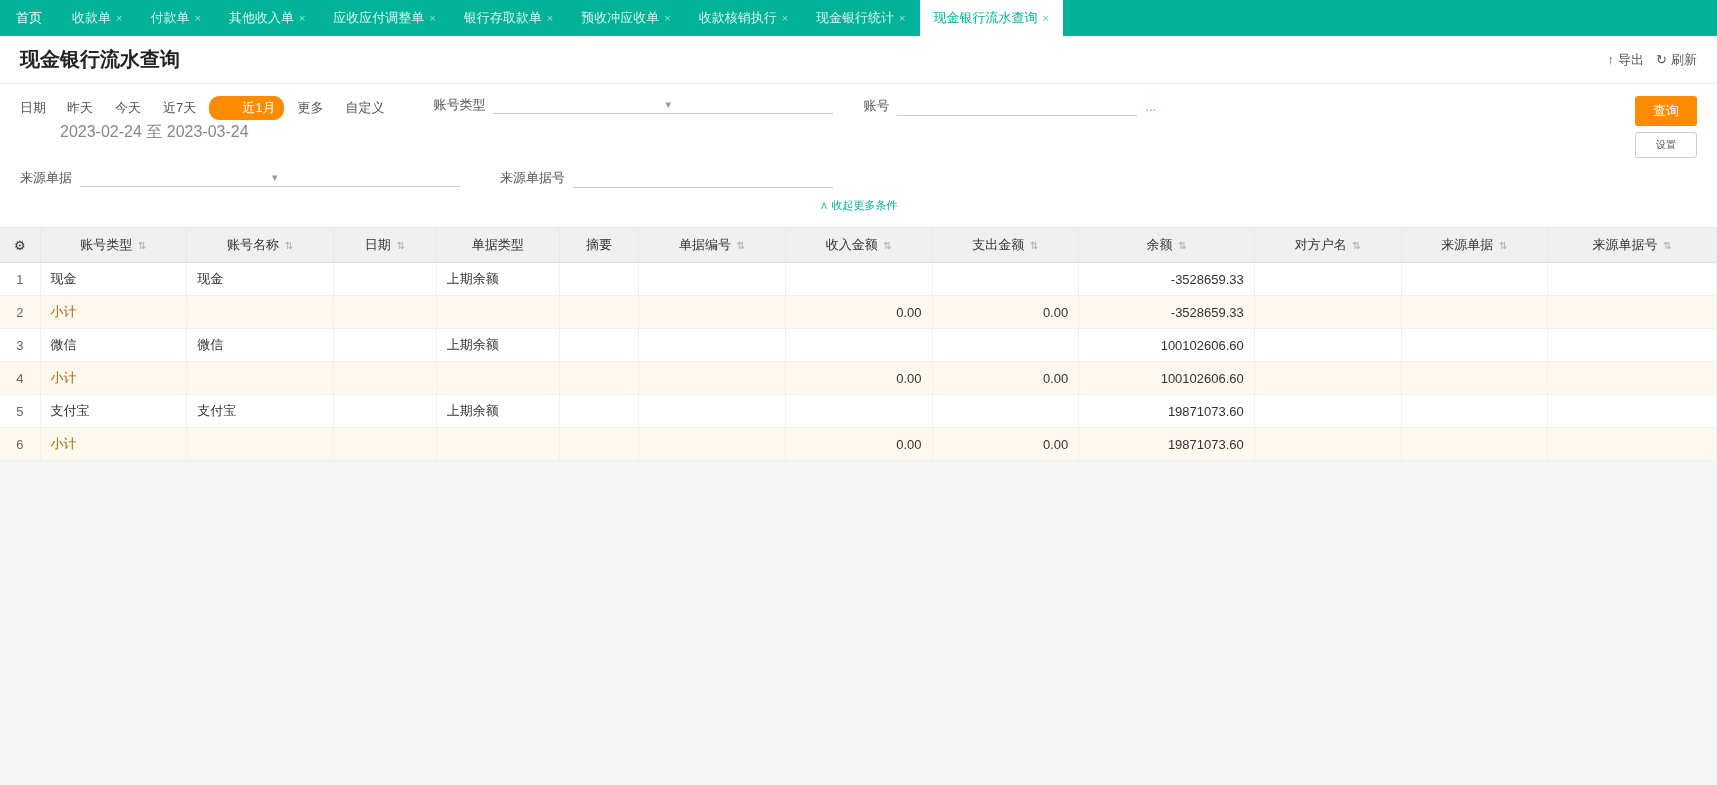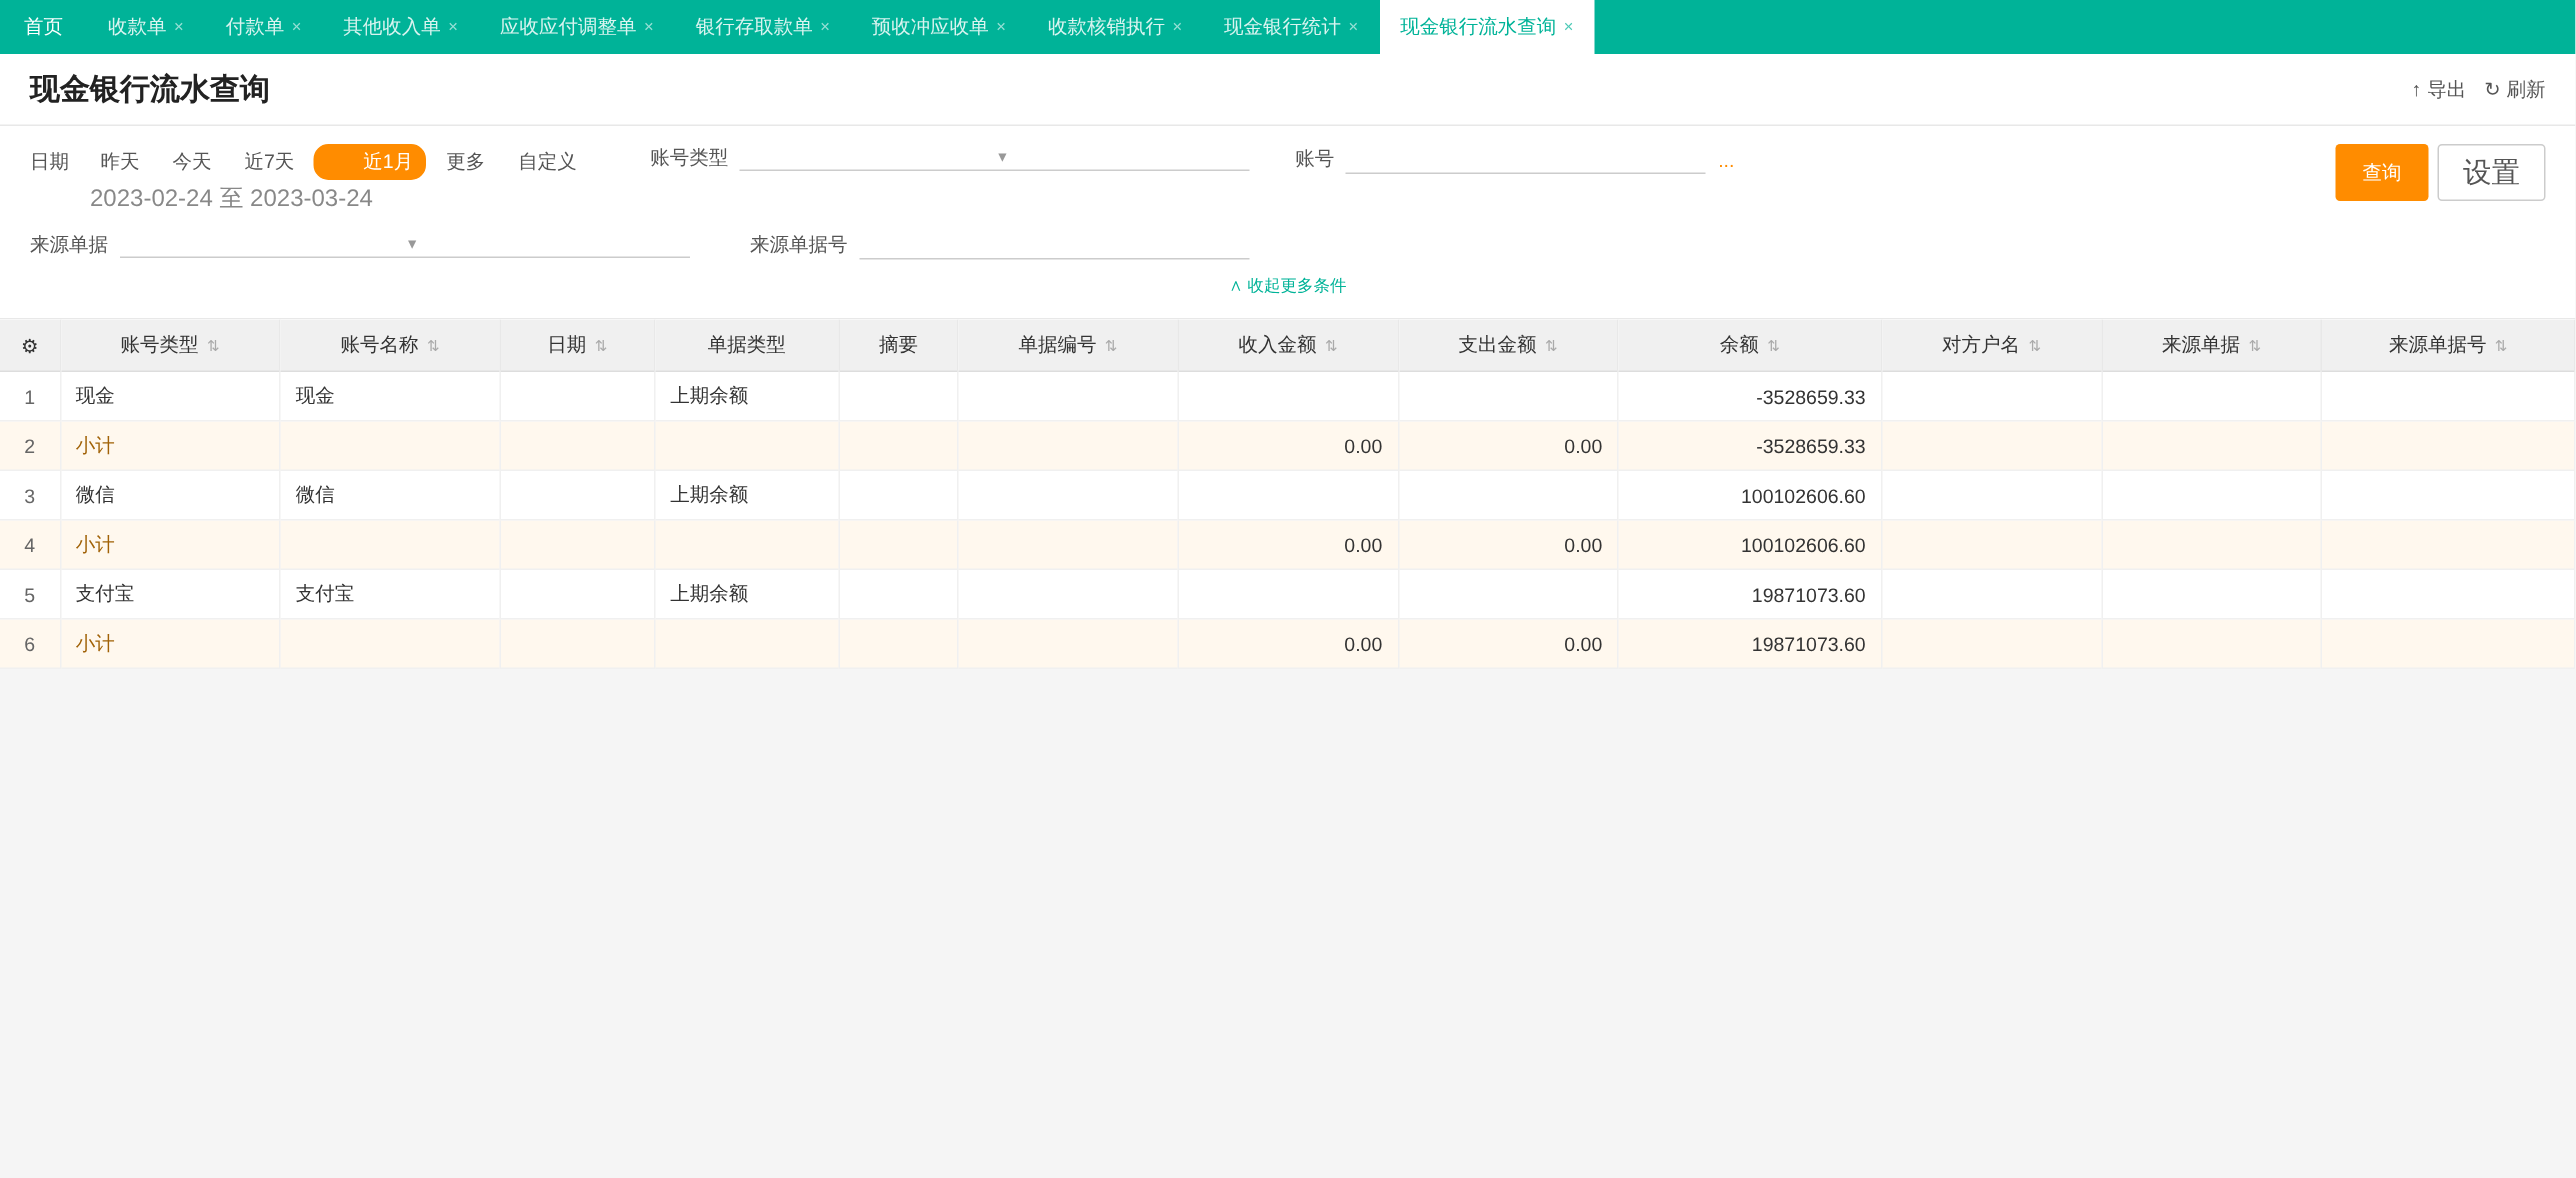--- a/index.html
+++ b/index.html
@@ -157,25 +157,25 @@
       cursor: pointer;
       font-size: 13px;
     }
     .settings-btn {
       background: #fff;
       color: #555;
       border: 1px solid #ccc;
       padding: 5px 16px;
       border-radius: 3px;
       cursor: pointer;
-      font-size: 19px;
+      font-size: 10px;
     }
     .action-btns {
       display: flex;
-      flex-direction: row;
+      flex-direction: column;
       gap: 6px;
       margin-left: auto;
     }
     .collapse-bar {
       text-align: center;
       padding: 6px 0;
       color: #00b398;
       font-size: 11px;
       cursor: pointer;
     }

